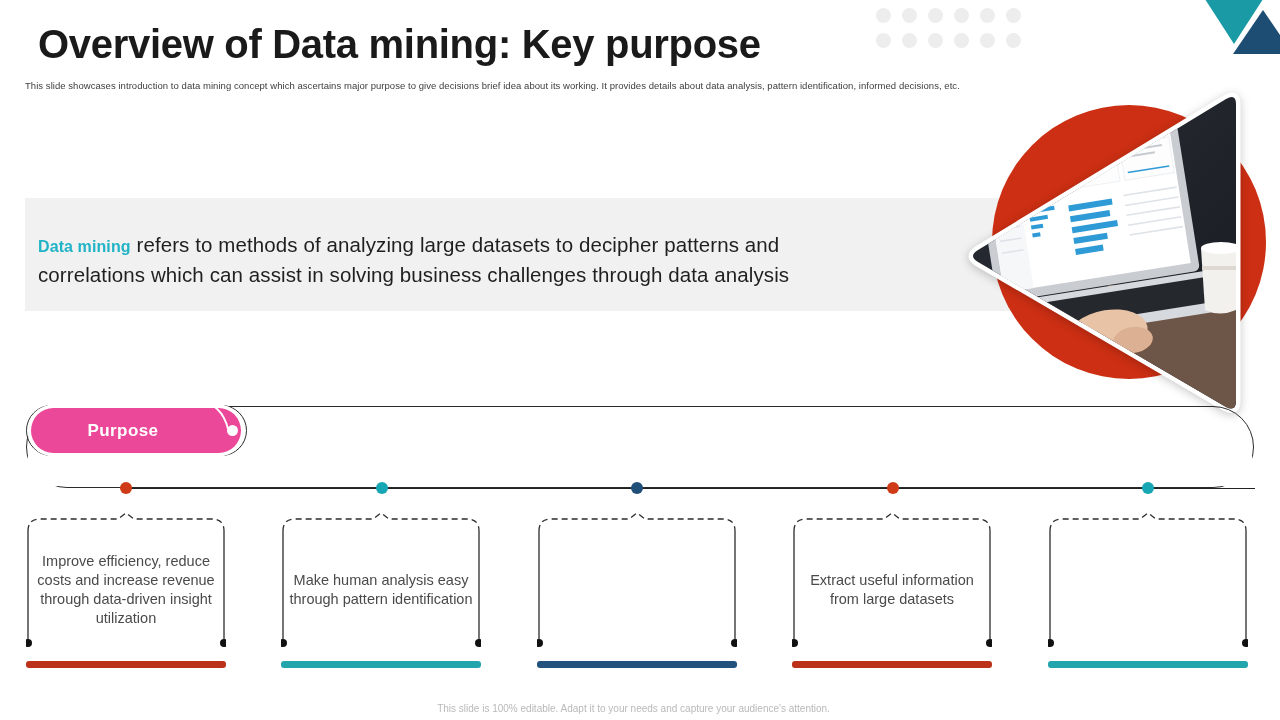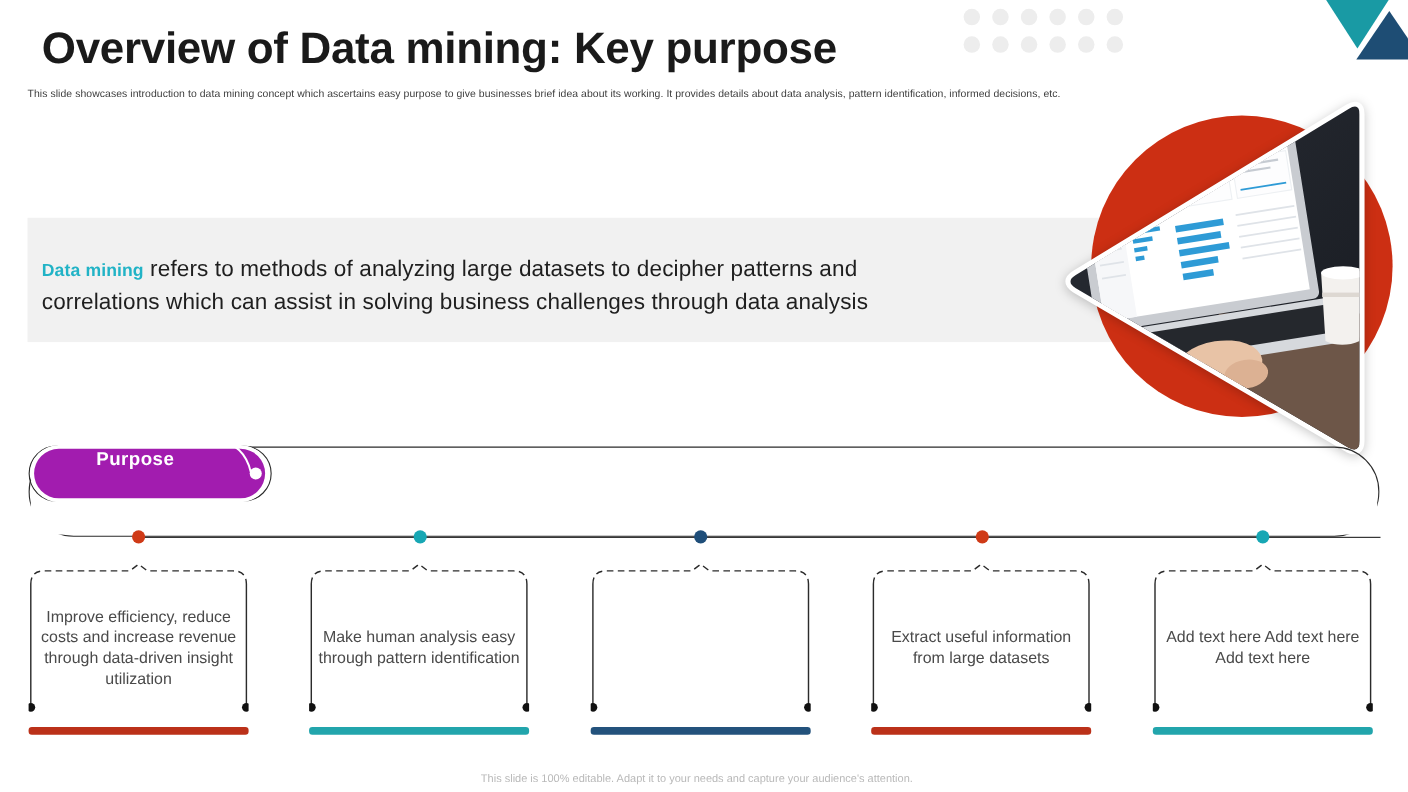--- a/index.html
+++ b/index.html
@@ -148,24 +148,24 @@
     height: 40px;
     background: #ffffff;
   }
   .purpose-pill {
     position: absolute;
     left: 31px;
     top: 408px;
     width: 210px;
     height: 45px;
     border-radius: 23px;
-    background: #a21caf;
+    background: #ec4899;
     box-shadow: 0 0 0 3.5px #ffffff;
     display: flex;
-    align-items: flex-start;
+    align-items: center;
     justify-content: center;
   }
   .purpose-label {
     color: #ffffff;
     font-size: 17px;
     font-weight: bold;
     letter-spacing: 0.4px;
     margin-right: 26px;
   }
   .purpose-outline {
@@ -251,21 +251,21 @@
     width: 1267px;
     text-align: center;
     font-size: 10px;
     color: #b9b9b9;
   }
 </style>
 </head>
 <body>
 
 <div class="slide-title">Overview of Data mining: Key purpose</div>
-<div class="slide-subtitle">This slide showcases introduction to data mining  concept which ascertains easy purpose to give businesses brief idea about its  working. It provides details about data analysis, pattern identification, informed decisions, etc.</div>
+<div class="slide-subtitle">This slide showcases introduction to data mining  concept which ascertains major purpose to give decisions brief idea about its  working. It provides details about data analysis, pattern identification, informed decisions, etc.</div>
 
 <div class="dot-grid" id="dot-grid">
     <span></span>
     <span></span>
     <span></span>
     <span></span>
     <span></span>
     <span></span>
     <span></span>
     <span></span>
@@ -435,18 +435,17 @@
       <div class="card-bar" style="background: rgb(187, 49, 25);"></div>
     </div>
     <div class="card" style="left: 1048px;">
       <div class="card-bracket"><svg width="200" height="138" viewBox="0 0 200 138">
           <path d="M2 18 Q2 6 14 6 L92 6 L100 0 L108 6 L186 6 Q198 6 198 18" fill="none" stroke="#2b2b2b" stroke-width="1.3" stroke-dasharray="6 4"></path>
           <path d="M2 18 L2 130" fill="none" stroke="#2b2b2b" stroke-width="1.3"></path>
           <path d="M198 18 L198 130" fill="none" stroke="#2b2b2b" stroke-width="1.3"></path>
           <circle cx="2" cy="130" r="4" fill="#111"></circle>
           <circle cx="198" cy="130" r="4" fill="#111"></circle>
         </svg></div>
-      <div class="card-text">Add text here Add text here Add text here</div>
       <div class="card-bar" style="background: rgb(34, 165, 172);"></div>
     </div>
   </div>
 
 <div class="footer-note">This slide is 100% editable. Adapt it to your needs and capture your audience's attention.</div>
 
 </body></html>

